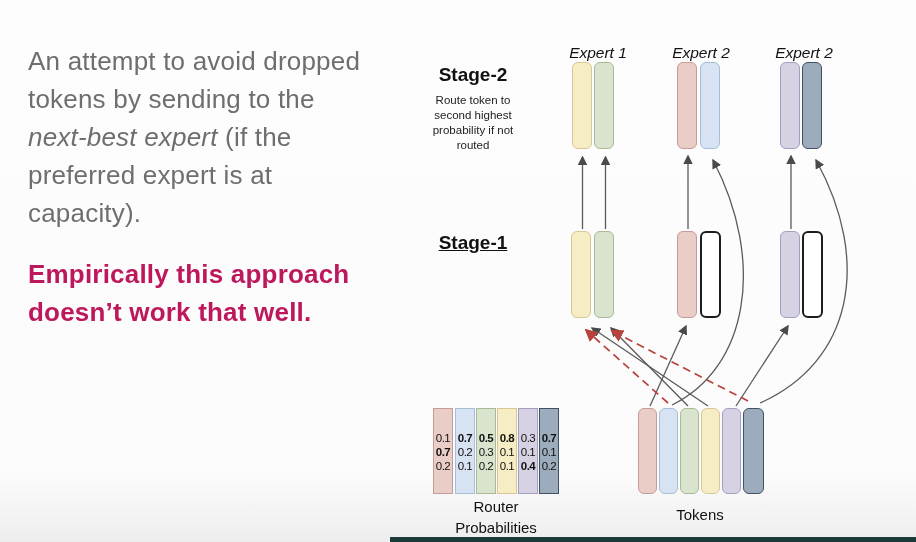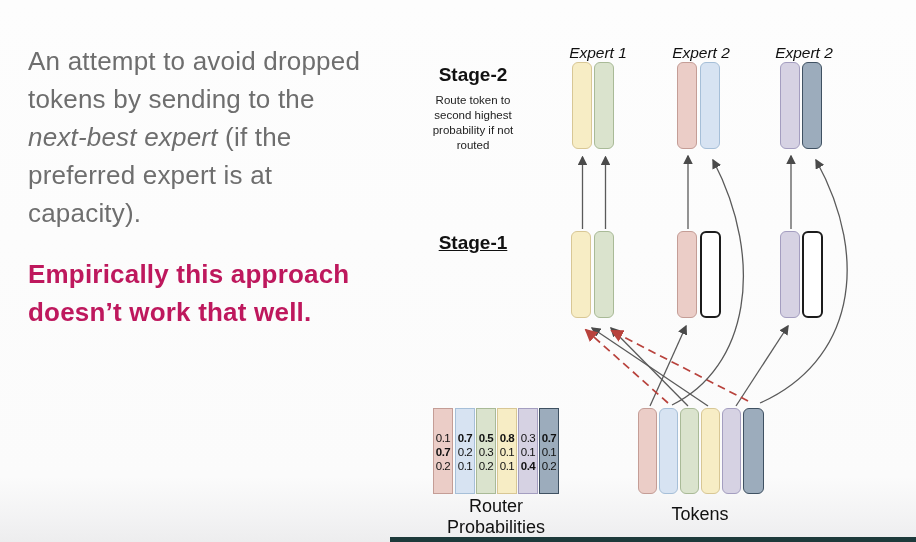--- a/index.html
+++ b/index.html
@@ -29,21 +29,21 @@
   .bar { position:absolute; width:20px; height:87px; border-radius:6px; border:1px solid #999; }
   .bar.empty { background:#fff !important; border:2.5px solid #1c1c1c !important; width:21px; }
 
   
   .rp-col { position:absolute; width:20px; height:86px; border-radius:0; border:1px solid #999;
     display:flex; flex-direction:column; justify-content:center; align-items:center;
     padding-top:2px; }
   .rp-col span { font-size:11.5px; line-height:14px; color:#111; letter-spacing:-0.5px; }
   .rp-col span.b { font-weight:bold; }
 
-  .small-label { position:absolute; text-align:center; font-size:18px; line-height:21px; color:#111; }
+  .small-label { position:absolute; text-align:center; font-size:15px; line-height:21px; color:#111; }
 
   svg.arrows { position:absolute; left:0; top:0; pointer-events:none; }
   .bottom-bar { position:absolute; left:390px; bottom:0; width:526px; height:5px; background:#1d3a3b; }
 </style>
 </head>
 <body>
 
 <div class="stage">
 
   <div class="left-text">

